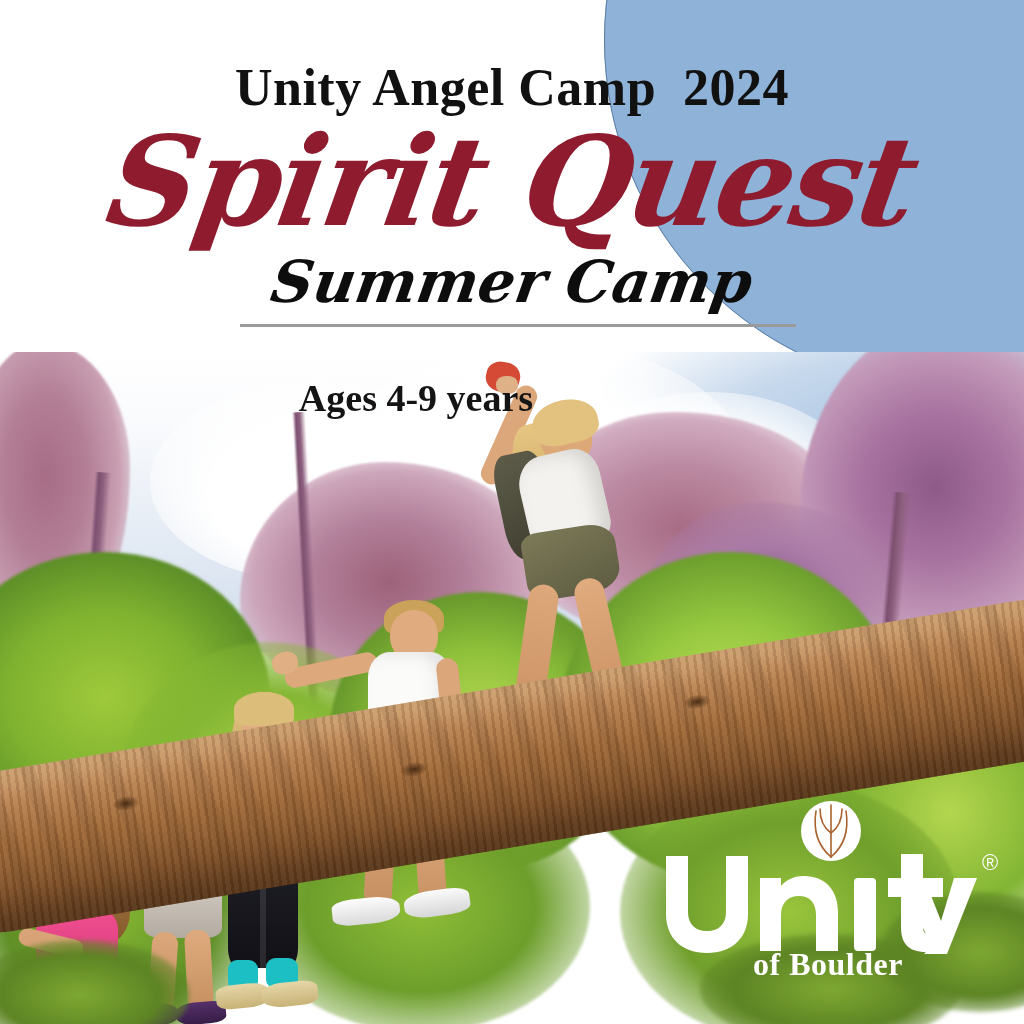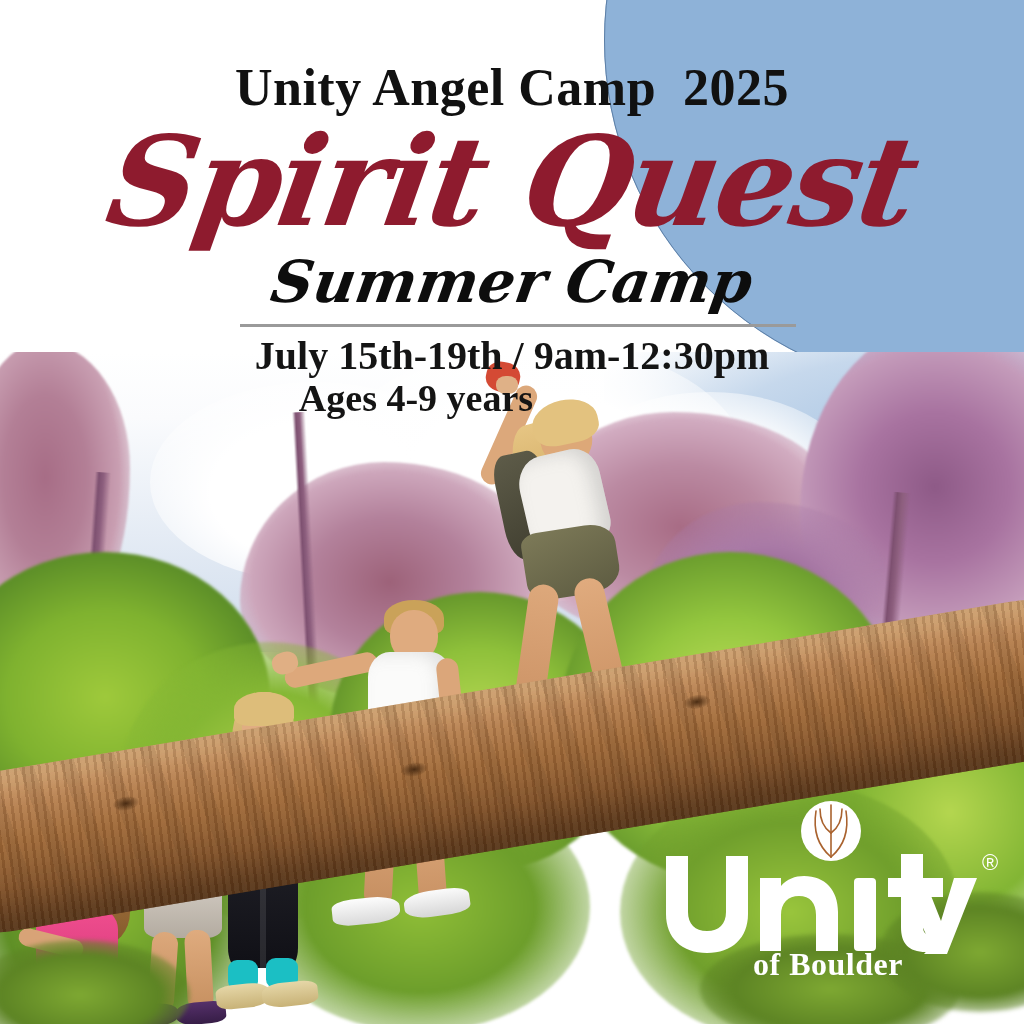--- a/index.html
+++ b/index.html
@@ -470,29 +470,28 @@
       </div>
       <div class="moss" style="left:700px; top:582px; width:260px; height:110px;"></div>
       <div class="moss" style="left:880px; top:540px; width:200px; height:120px;"></div>
       <div class="moss" style="left:-30px; top:588px; width:220px; height:110px;"></div>
 
     </div>
   </div>
 
   <div class="text-layer">
 
-    <div class="camp-title">Unity Angel Camp  2025</div>
+    <div class="camp-title">Unity Angel Camp  2024</div>
 
     <div class="spirit-quest">Spirit Quest</div>
 
     <div class="summer-camp">Summer Camp</div>
 
     <div class="divider"></div>
 
-    <div class="datetime">July 15th-19th / 9am-12:30pm</div>
 
     <div class="ages">Ages 4-9 years</div>
   </div>
 
   <div class="logo">
 
     <div class="logo-emblem">
       <svg viewBox="0 0 62 62" width="62" height="62">
         <circle cx="31" cy="31" r="30" fill="#ffffff"></circle>
         <g fill="none" stroke="#a9622e" stroke-width="1.6" stroke-linecap="round">

